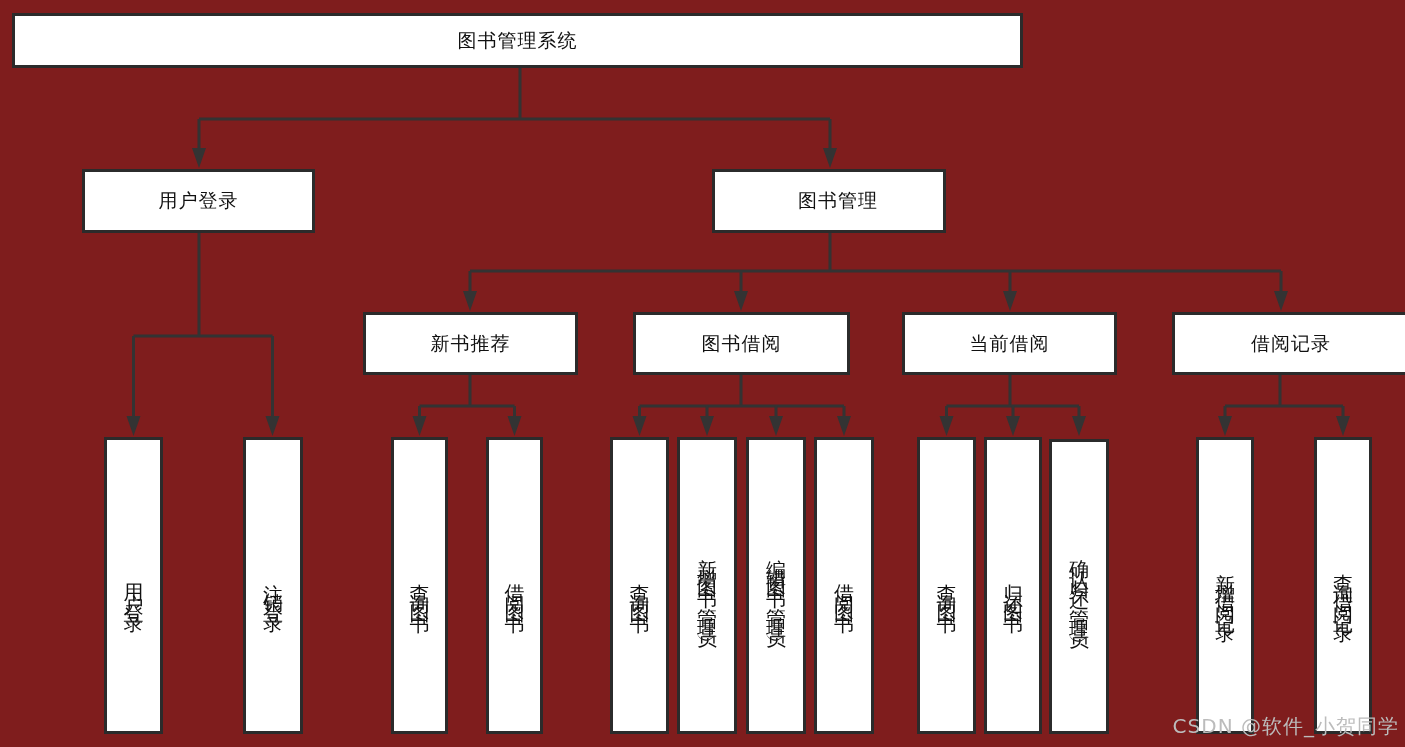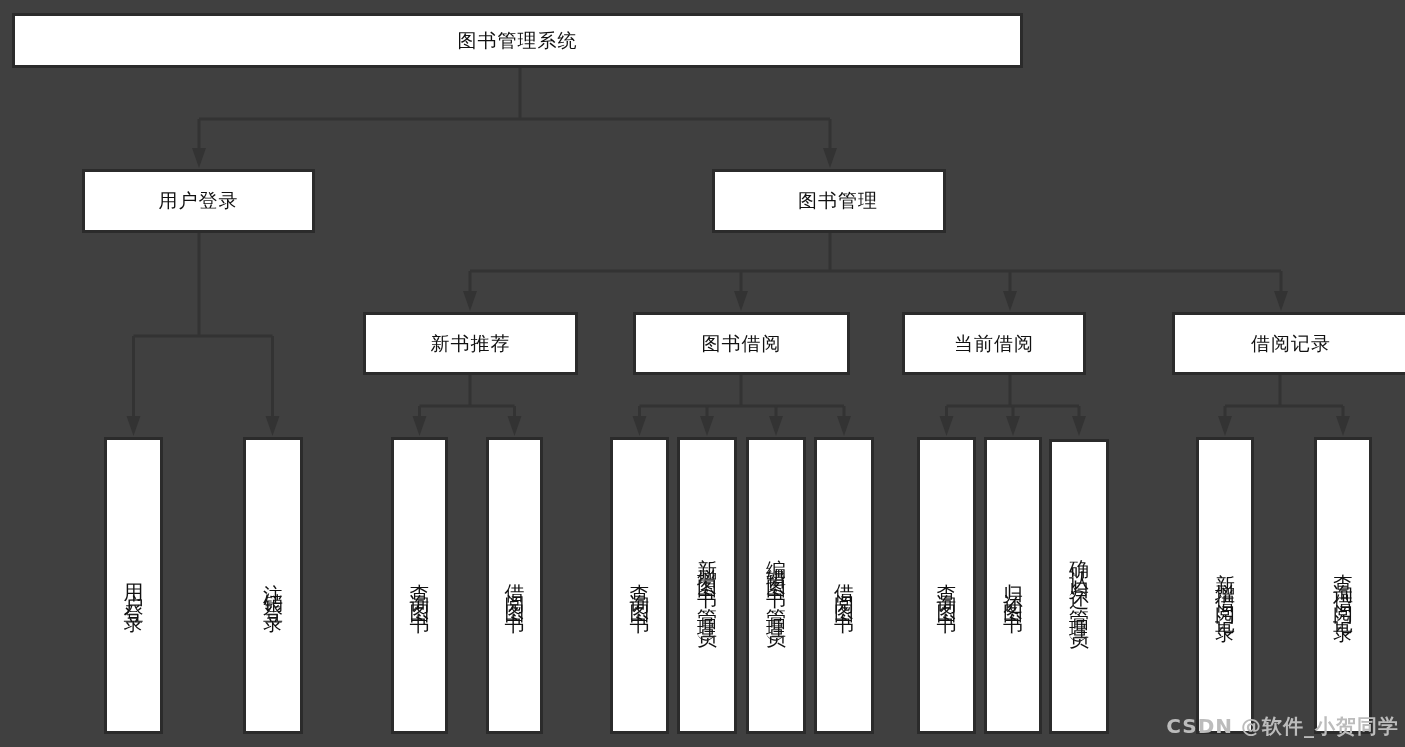--- a/index.html
+++ b/index.html
@@ -1,38 +1,37 @@
 <!DOCTYPE html>
 <html><head>
 <meta charset="utf-8">
 <style>
   html,body{margin:0;padding:0;background:#ffffff;}
   .stage{
-    position:relative;width:1405px;height:747px;background:#404040;
+    position:relative;width:1405px;height:747px;background:#7f1d1d;
     font-family:"DejaVu Sans","Liberation Sans",sans-serif;
     overflow:hidden;color:#111;
   }
   .connectors{position:absolute;left:0;top:0;pointer-events:none;}
   .node{
     position:absolute;box-sizing:border-box;
     border:3px solid #2b2b2b;background:#ffffff;
     display:flex;align-items:center;justify-content:center;
     text-align:center;
   }
   .h{font-size:19px;letter-spacing:1px;}
   .v{
     writing-mode:vertical-rl;
     font-size:20px;letter-spacing:10px;line-height:1.15;
     padding-top:4px;
   }
   .watermark{
     position:absolute;right:6px;bottom:7px;
     font-size:20px;color:#bcbcbc;letter-spacing:1px;
     white-space:nowrap;
-    font-weight:bold;
   }
 </style>
 </head>
 <body>
 
 <div class="stage">
 
   <svg class="connectors" width="1405" height="747" viewBox="0 0 1405 747">
     <g stroke="#333333" stroke-width="3" fill="none">
 
@@ -71,21 +70,21 @@
     </g>
   </svg>
 
   <div class="node h" style="left:12px;top:13px;width:1011px;height:55px;">图书管理系统</div>
 
   <div class="node h" style="left:82px;top:169px;width:233px;height:64px;">用户登录</div>
   <div class="node h" style="left:712px;top:169px;width:234px;height:64px;padding-left:18px;">图书管理</div>
 
   <div class="node h" style="left:363px;top:312px;width:215px;height:63px;">新书推荐</div>
   <div class="node h" style="left:633px;top:312px;width:217px;height:63px;">图书借阅</div>
-  <div class="node h" style="left:902px;top:312px;width:184px;height:63px;">当前借阅</div>
+  <div class="node h" style="left:902px;top:312px;width:215px;height:63px;">当前借阅</div>
   <div class="node h" style="left:1172px;top:312px;width:238px;height:63px;">借阅记录</div>
 
   <div class="node v" style="left:104px;top:437px;width:59px;height:297px;">用户登录</div>
   <div class="node v" style="left:243px;top:437px;width:60px;height:297px;">注销登录</div>
 
   <div class="node v" style="left:391px;top:437px;width:57px;height:297px;">查询图书</div>
   <div class="node v" style="left:486px;top:437px;width:57px;height:297px;">借阅图书</div>
 
   <div class="node v" style="left:610px;top:437px;width:59px;height:297px;">查询图书</div>
   <div class="node v" style="left:677px;top:437px;width:60px;height:297px;">新增图书（管理员）</div>

